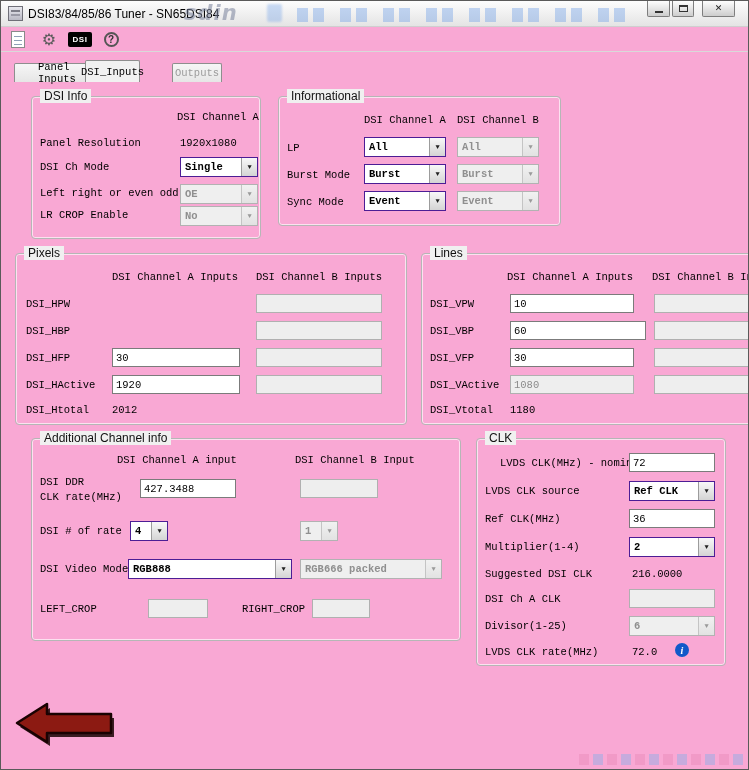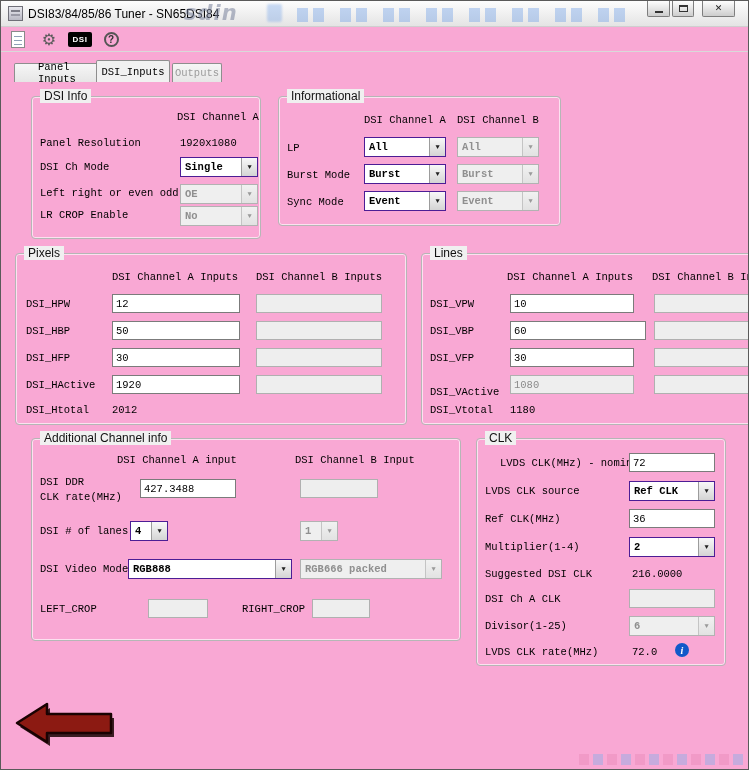--- a/index.html
+++ b/index.html
@@ -115,21 +115,21 @@
       <span class="dsi-badge">DSI</span>
     </button>
     <button class="tb-btn">
       <span class="help-circle">?</span>
     </button>
   </div>
 
   <div class="tab" style="left:13px; top:62px; width:84px; height:19px;padding-left:23px;">
     <span>Panel Inputs</span>
   </div>
-  <div class="tab active" style="left:95px; top:59px; width:74px; height:22px;">
+  <div class="tab active" style="left:84px; top:59px; width:55px; height:22px;">
     <span>DSI_Inputs</span>
   </div>
   <div class="tab disabled" style="left:171px; top:62px; width:50px; height:19px;">
     <span>Outputs</span>
   </div>
 
   <div class="gb" style="left:30px; top:95px; width:230px; height:143px;">
     <span class="gb-title">DSI Info</span>
     <span class="hdr" style="left:145px; top:14px;">DSI Channel A</span>
     <span class="lbl" style="left:8px; top:40px;">Panel Resolution</span>
@@ -186,25 +186,23 @@
       <span class="combo-btn">▼</span>
     </div>
   </div>
 
   <div class="gb" style="left:14px; top:252px; width:392px; height:172px;">
     <span class="gb-title">Pixels</span>
     <span class="hdr" style="left:96px; top:17px;">DSI Channel A Inputs</span>
     <span class="hdr" style="left:240px; top:17px;">DSI Channel B Inputs</span>
 
     <span class="lbl" style="left:10px; top:44px;">DSI_HPW</span>
-    <input class="ti" style="left: 96px; top: 40px; width: 128px;" value="12">
     <input class="ti" style="left: 240px; top: 40px; width: 126px;" disabled="">
 
     <span class="lbl" style="left:10px; top:71px;">DSI_HBP</span>
-    <input class="ti" style="left: 96px; top: 67px; width: 128px;" value="50">
     <input class="ti" style="left: 240px; top: 67px; width: 126px;" disabled="">
 
     <span class="lbl" style="left:10px; top:98px;">DSI_HFP</span>
     <input class="ti" style="left: 96px; top: 94px; width: 128px;" value="30">
     <input class="ti" style="left: 240px; top: 94px; width: 126px;" disabled="">
 
     <span class="lbl" style="left:10px; top:125px;">DSI_HActive</span>
     <input class="ti" style="left: 96px; top: 121px; width: 128px;" value="1920">
     <input class="ti" style="left: 240px; top: 121px; width: 126px;" disabled="">
 
@@ -222,39 +220,39 @@
     <input class="ti" style="left: 232px; top: 40px; width: 124px;" disabled="">
 
     <span class="lbl" style="left:8px; top:71px;">DSI_VBP</span>
     <input class="ti" style="left: 88px; top: 67px; width: 136px;" value="60">
     <input class="ti" style="left: 232px; top: 67px; width: 124px;" disabled="">
 
     <span class="lbl" style="left:8px; top:98px;">DSI_VFP</span>
     <input class="ti" style="left: 88px; top: 94px; width: 124px;" value="30">
     <input class="ti" style="left: 232px; top: 94px; width: 124px;" disabled="">
 
-    <span class="lbl" style="left:8px; top:132px;text-align:right;">DSI_VActive</span>
+    <span class="lbl" style="left:8px; top:125px;text-align:right;">DSI_VActive</span>
     <input class="ti" style="left: 88px; top: 121px; width: 124px;" disabled="" value="1080">
     <input class="ti" style="left: 232px; top: 121px; width: 124px;" disabled="">
 
     <span class="lbl" style="left:8px; top:150px;">DSI_Vtotal</span>
     <span class="val" style="left:88px; top:150px;">1180</span>
   </div>
 
   <div class="gb" style="left:30px; top:437px; width:430px; height:203px;">
     <span class="gb-title">Additional Channel info</span>
     <span class="hdr" style="left:85px; top:15px;">DSI Channel A input</span>
     <span class="hdr" style="left:263px; top:15px;">DSI Channel B Input</span>
 
     <span class="lbl" style="left:8px; top:37px;">DSI DDR</span>
     <span class="lbl" style="left:8px; top:52px;">CLK rate(MHz)</span>
     <input class="ti" style="left: 108px; top: 40px; width: 96px;" value="427.3488">
     <input class="ti" style="left: 268px; top: 40px; width: 78px;" disabled="">
 
-    <span class="lbl" style="left:8px; top:86px;">DSI # of lanes</span>
+    <span class="lbl" style="left:8px; top:86px;">DSI # of rate</span>
     <div class="combo" style="left:98px; top:82px; width:38px;">
       <span class="combo-val">4</span>
       <span class="combo-btn">▼</span>
     </div>
     <div class="combo disabled" style="left:268px; top:82px; width:38px;">
       <span class="combo-val">1</span>
       <span class="combo-btn">▼</span>
     </div>
 
     <span class="lbl" style="left:8px; top:124px;">DSI Video Mode</span>

